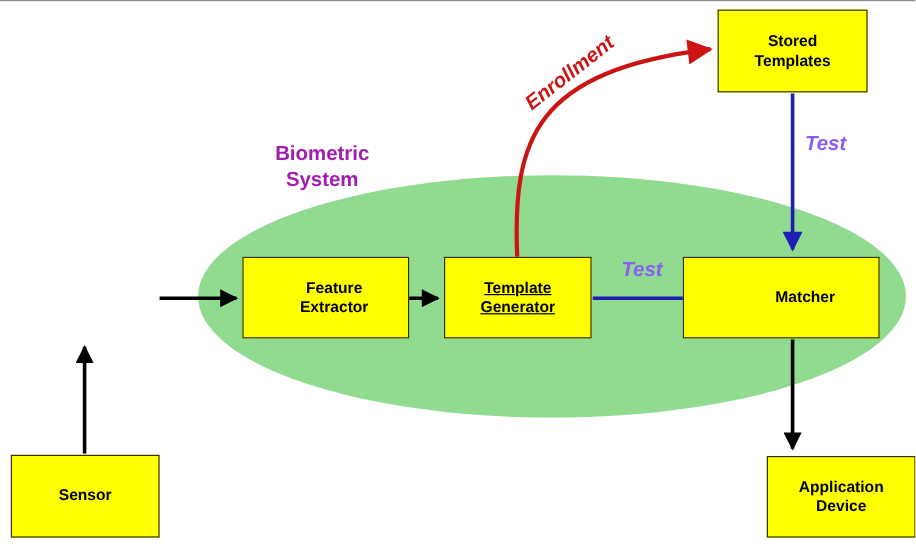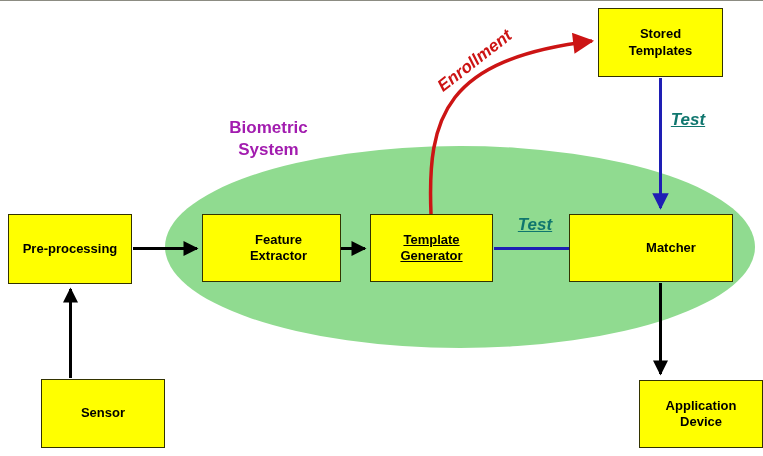--- a/index.html
+++ b/index.html
@@ -26,39 +26,39 @@
     align-items: center;
     justify-content: center;
     text-align: center;
     font-weight: bold;
     font-size: 13px;
     line-height: 1.25;
     color: #000000;
     white-space: pre-line;
   }
   .node-pre      { left: 8px;   top: 213px; width: 122px; height: 68px; }
-  .node-sensor   { left: 9px;   top: 378px; width: 122px; height: 67px; margin-left: 32px; }
+  .node-sensor   { left: 9px;   top: 378px; width: 122px; height: 67px; }
   .node-feature  { left: 202px; top: 213px; width: 123px; height: 66px; padding-left: 14px; }
   .node-template { left: 370px; top: 213px; width: 121px; height: 66px; text-decoration: underline; }
   .node-stored   { left: 598px; top: 7px;   width: 123px; height: 67px; }
   .node-matcher  { left: 569px; top: 213px; width: 122px; height: 66px; padding-left: 40px; }
   .node-app      { left: 599px; top: 379px; width: 122px; height: 66px; margin-left: 40px; }
   .lbl {
     position: absolute;
     font-weight: bold;
     text-align: center;
     white-space: pre-line;
   }
   .lbl-system {
     left: 196px; top: 116px; width: 145px;
     color: #a21caf;
     font-size: 17px;
     line-height: 1.3;
   }
-  .lbl-test { color: #0f766e; font-style: italic; font-size: 17px; text-decoration: underline; }
+  .lbl-test { color: #8b5cf6; font-style: italic; font-size: 17px; }
   .lbl-test-h { left: 503px; top: 214px; width: 64px; }
   .lbl-test-v { left: 658px; top: 109px; width: 60px; }
   .lbl-enrollment {
     left: 405px; top: 50px; width: 140px;
     color: #CC1414;
     font-style: italic;
     font-size: 17px;
     transform: rotate(-38deg);
   }
 </style>
@@ -99,21 +99,20 @@
 
   <div class="lbl lbl-system">Biometric
 System</div>
 
   <div class="lbl lbl-enrollment">Enrollment</div>
 
   <div class="lbl lbl-test lbl-test-h">Test</div>
 
   <div class="lbl lbl-test lbl-test-v">Test</div>
 
-  <div class="node node-pre">Pre-processing</div>
 
   <div class="node node-sensor">Sensor</div>
 
   <div class="node node-feature">Feature
 Extractor</div>
 
   <div class="node node-template">Template
 Generator</div>
 
   <div class="node node-stored">Stored

